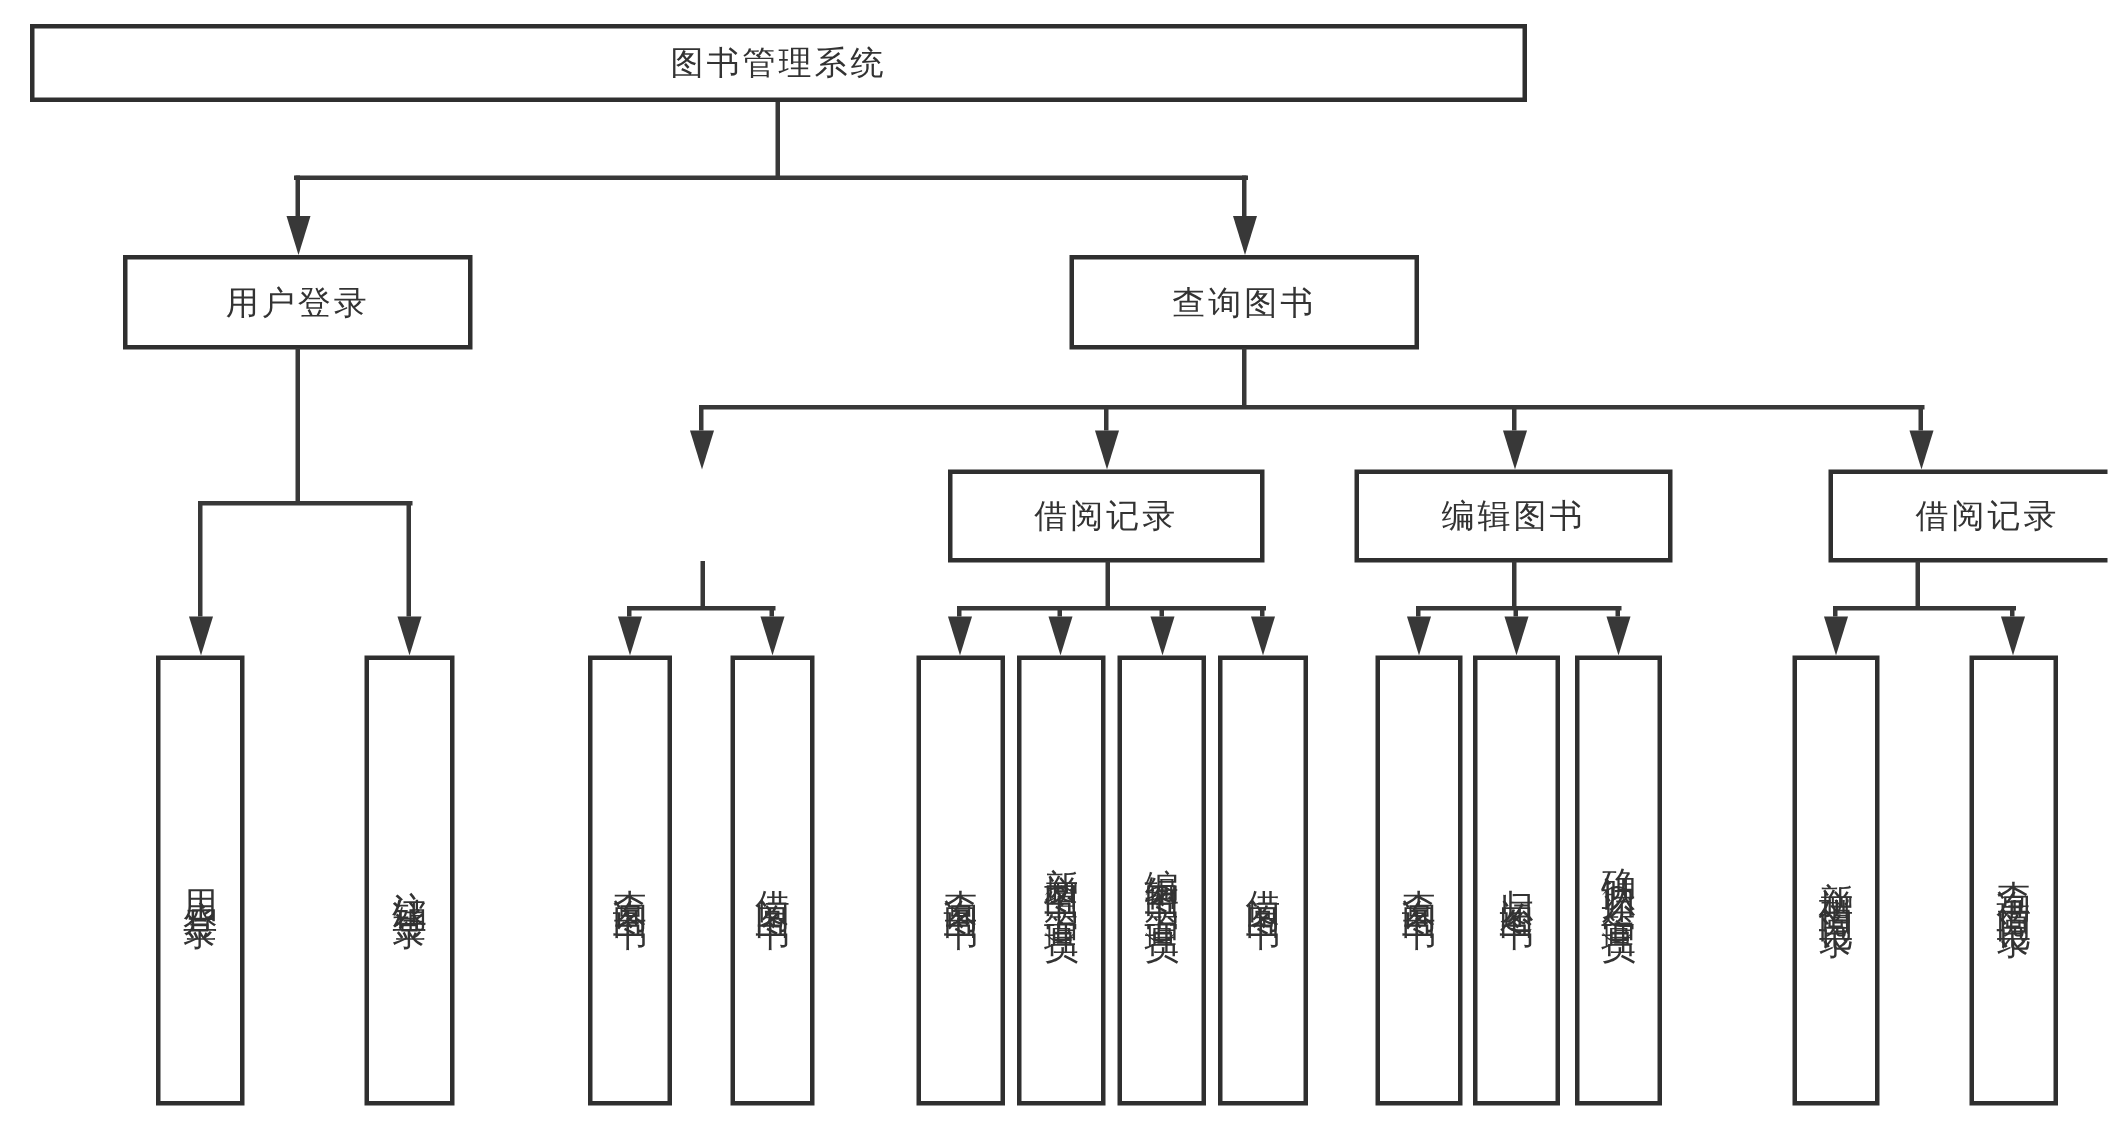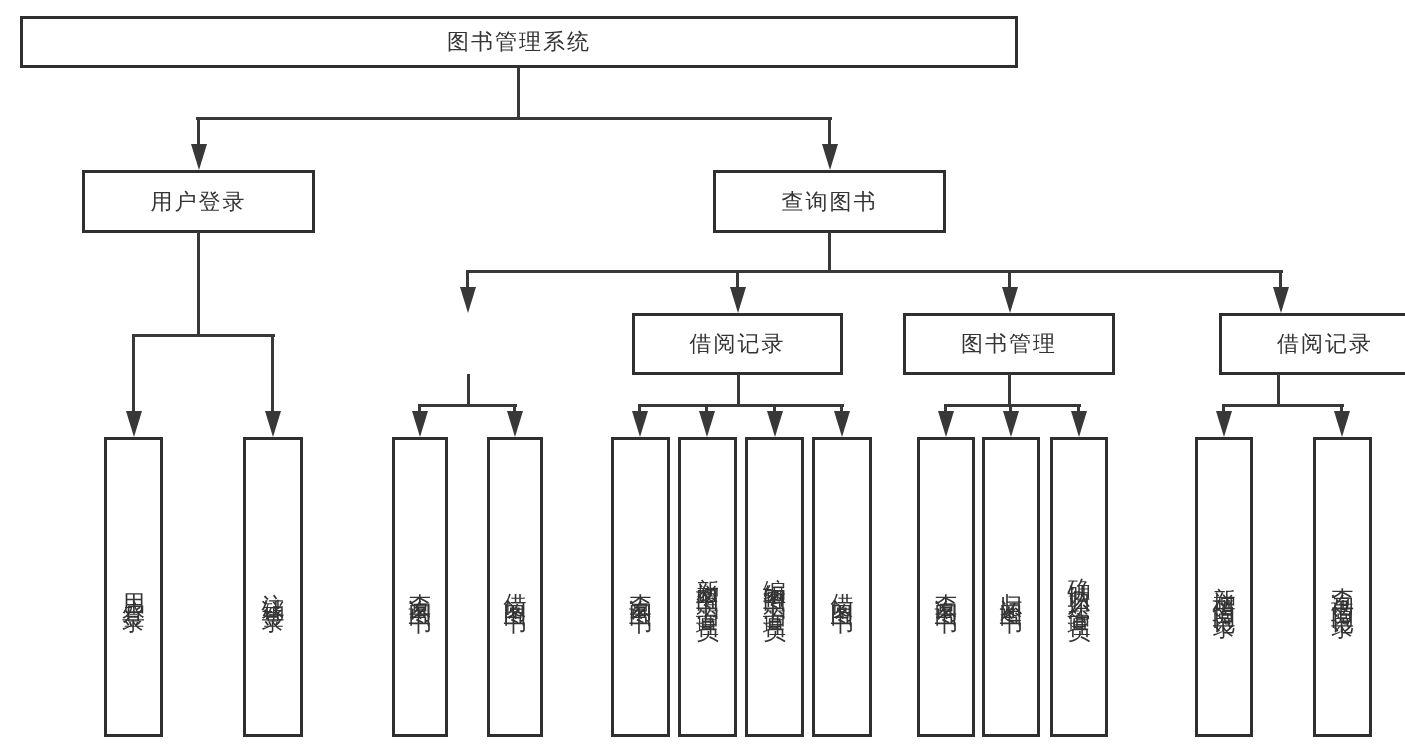--- a/index.html
+++ b/index.html
@@ -122,21 +122,21 @@
     </div>
   <div class="arrow" style="left:1272px;top:270px;height:43px">
       <i class="shaft"></i>
       <i class="head"></i>
     </div>
 
   <div class="node h" style="left:632px;top:313px;width:211px;height:62px">
     <span>借阅记录</span>
   </div>
   <div class="node h" style="left:903px;top:313px;width:212px;height:62px">
-    <span>图书管理</span>
+    <span>编辑图书</span>
   </div>
   <div class="node h" style="left:1219px;top:313px;width:212px;height:62px">
     <span>借阅记录</span>
   </div>
 
   <div class="line" style="left:467px;top:374px;width:3px;height:32px"></div>
   <div class="line" style="left:418px;top:404px;width:99px;height:3px"></div>
   <div class="arrow" style="left:411px;top:404px;height:33px">
       <i class="shaft"></i>
       <i class="head"></i>

